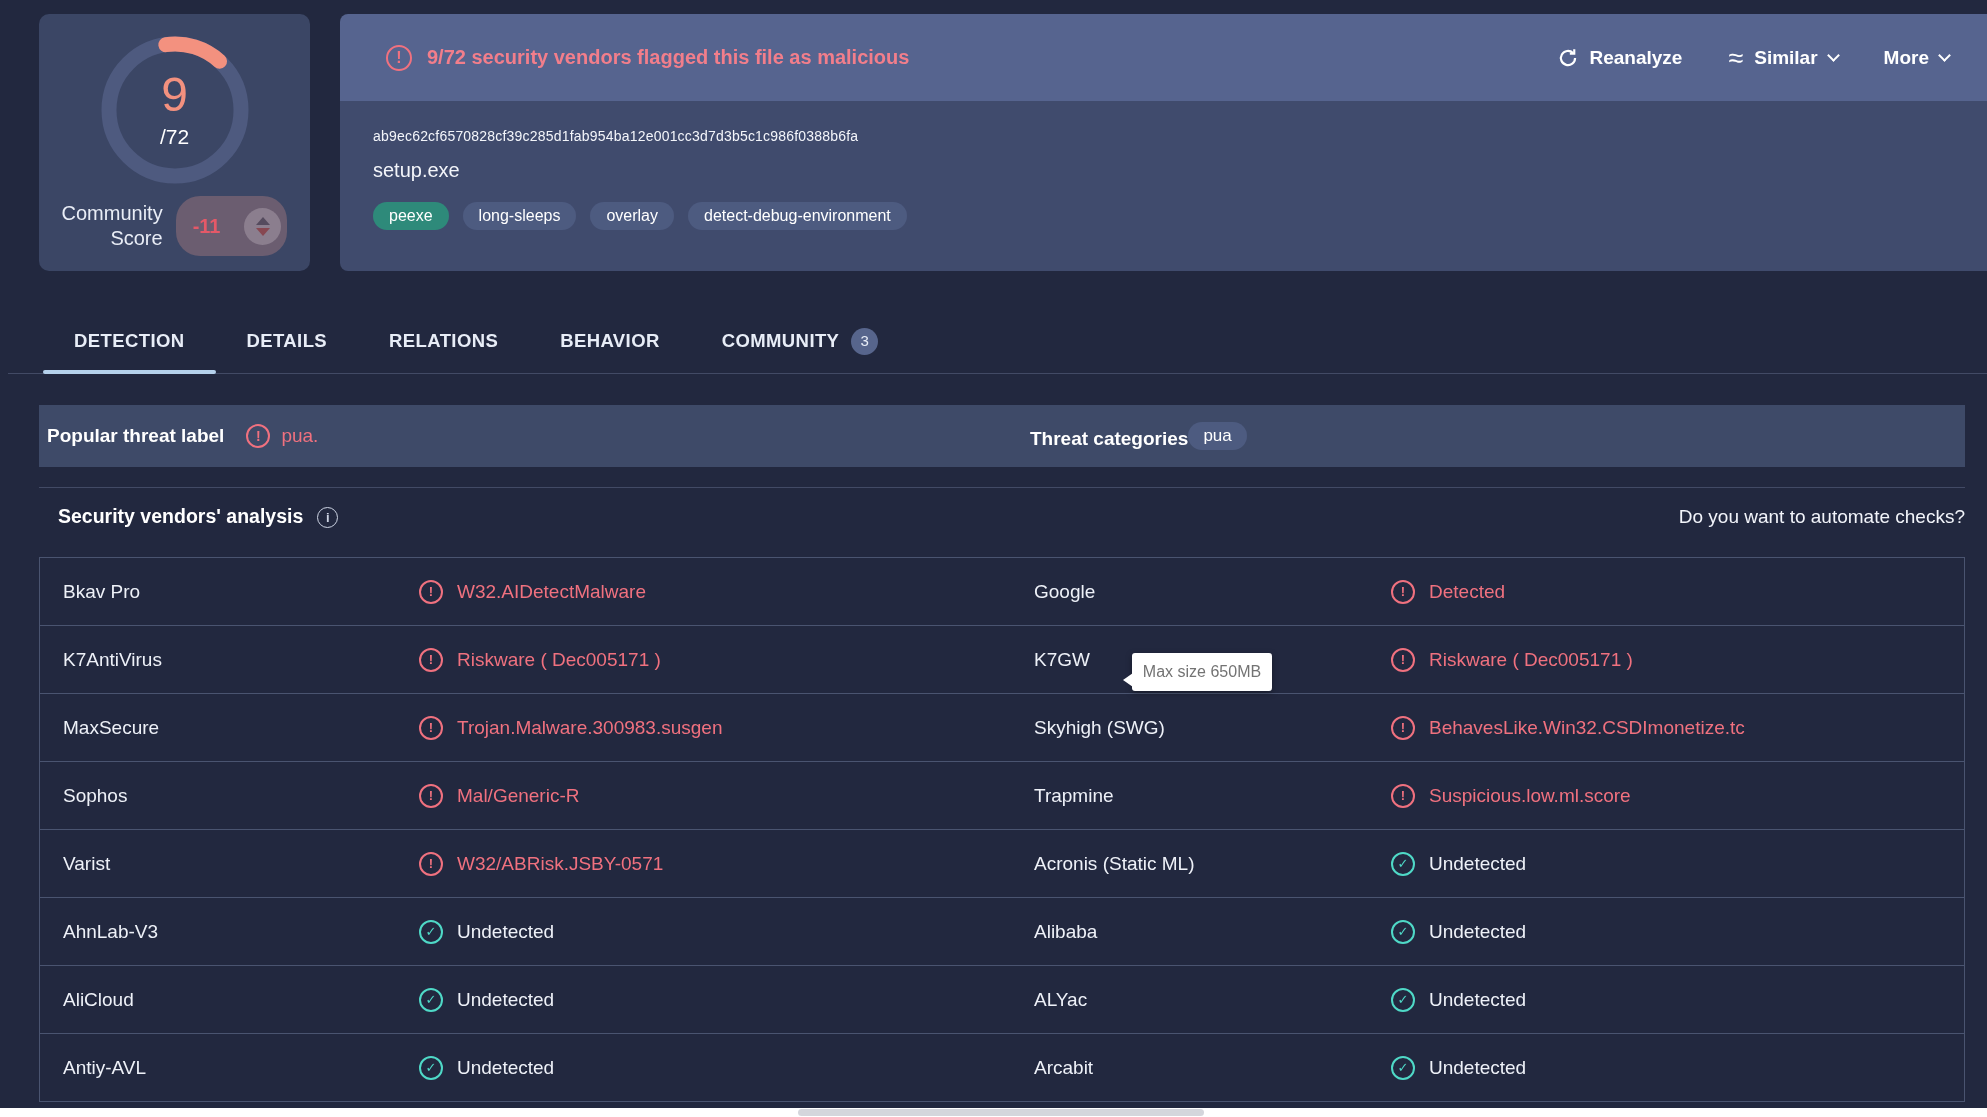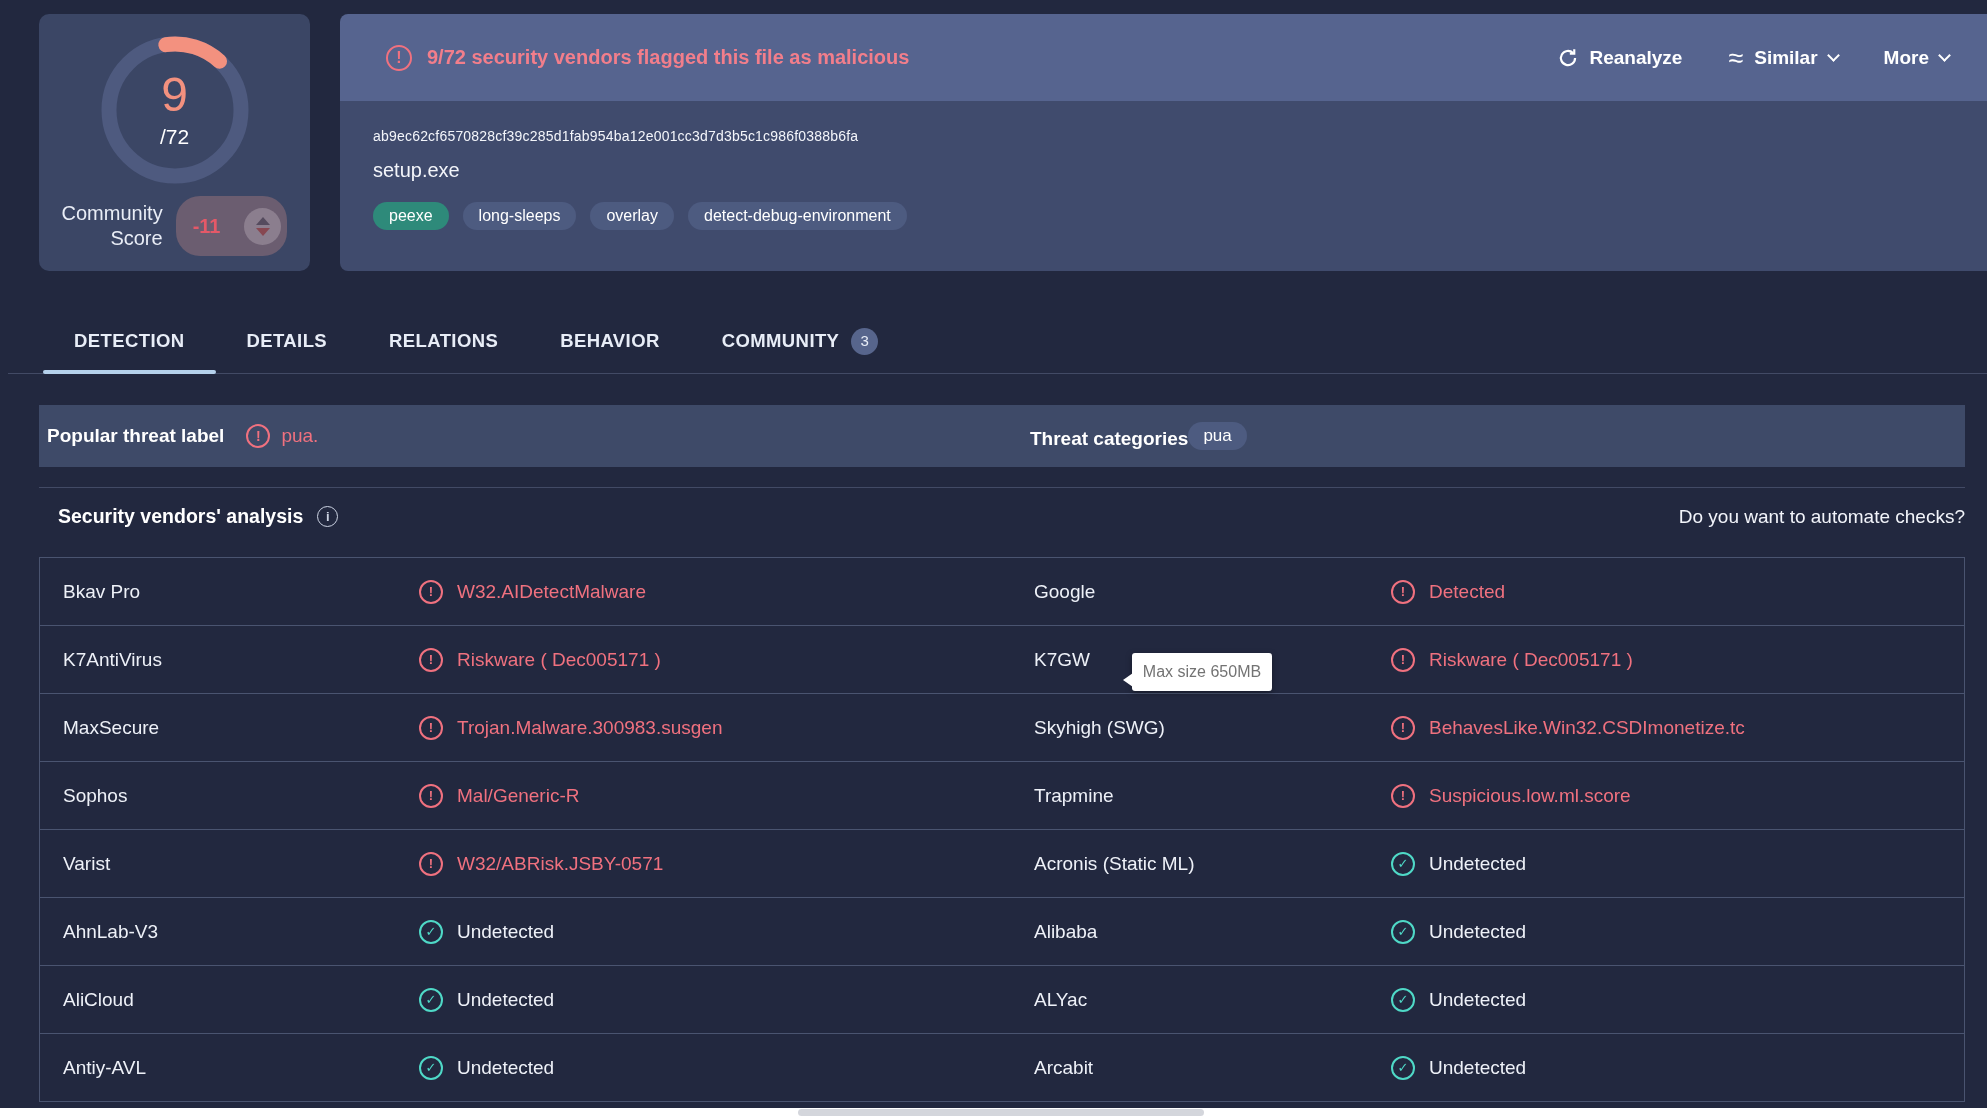--- a/index.html
+++ b/index.html
@@ -70,21 +70,21 @@
   
   .threat-bar{position:absolute;top:405px;left:39px;right:22px;height:62px;background:#3e4a68;display:flex;align-items:center;padding-left:8px;}
   .bar-label{font-size:19px;font-weight:700;color:#fff;}
   .threat-bar .excl{width:24px;height:24px;font-size:14px;margin-left:22px;}
   .threat-value{color:var(--red);font-size:19px;margin-left:11px;}
   .cats{position:absolute;left:991px;display:flex;align-items:flex-end;}
   .cat-pill{padding:4px 15px;border-radius:14px;background:var(--tagbg);font-size:17px;color:#fff;cursor:pointer;}
 
   
   .vendors-header{position:absolute;top:487px;left:39px;right:22px;border-top:1px solid rgba(125,137,173,.35);padding-top:17px;display:flex;justify-content:space-between;align-items:center;}
-  .vh-left{display:flex;align-items:center;gap:14px;padding-left:19px;}
+  .vh-left{display:flex;align-items:flex-end;gap:14px;padding-left:19px;}
   .vh-title{font-size:19.5px;font-weight:700;color:#fff;}
   .info-icon{width:21px;height:21px;border:1.5px solid #cdd4e4;border-radius:50%;color:#cdd4e4;font-size:13px;font-weight:700;display:flex;align-items:center;justify-content:center;}
   .automate{font-size:19px;color:#f2f4fa;cursor:pointer;}
 
   
   .vtable{position:absolute;top:557px;left:39px;right:22px;border:1px solid var(--sep);border-bottom:none;position:absolute;}
   .vrow{display:grid;grid-template-columns:356px 615px 357px 1fr;align-items:center;height:68px;border-bottom:1px solid var(--sep);padding-left:23px;}
   .vname{font-size:19px;color:#eef1f8;}
   .vresult{display:flex;align-items:center;gap:14px;}
   .status-icon{width:24px;height:24px;border-radius:50%;display:flex;align-items:center;justify-content:center;font-size:13px;font-weight:700;flex:0 0 auto;}

